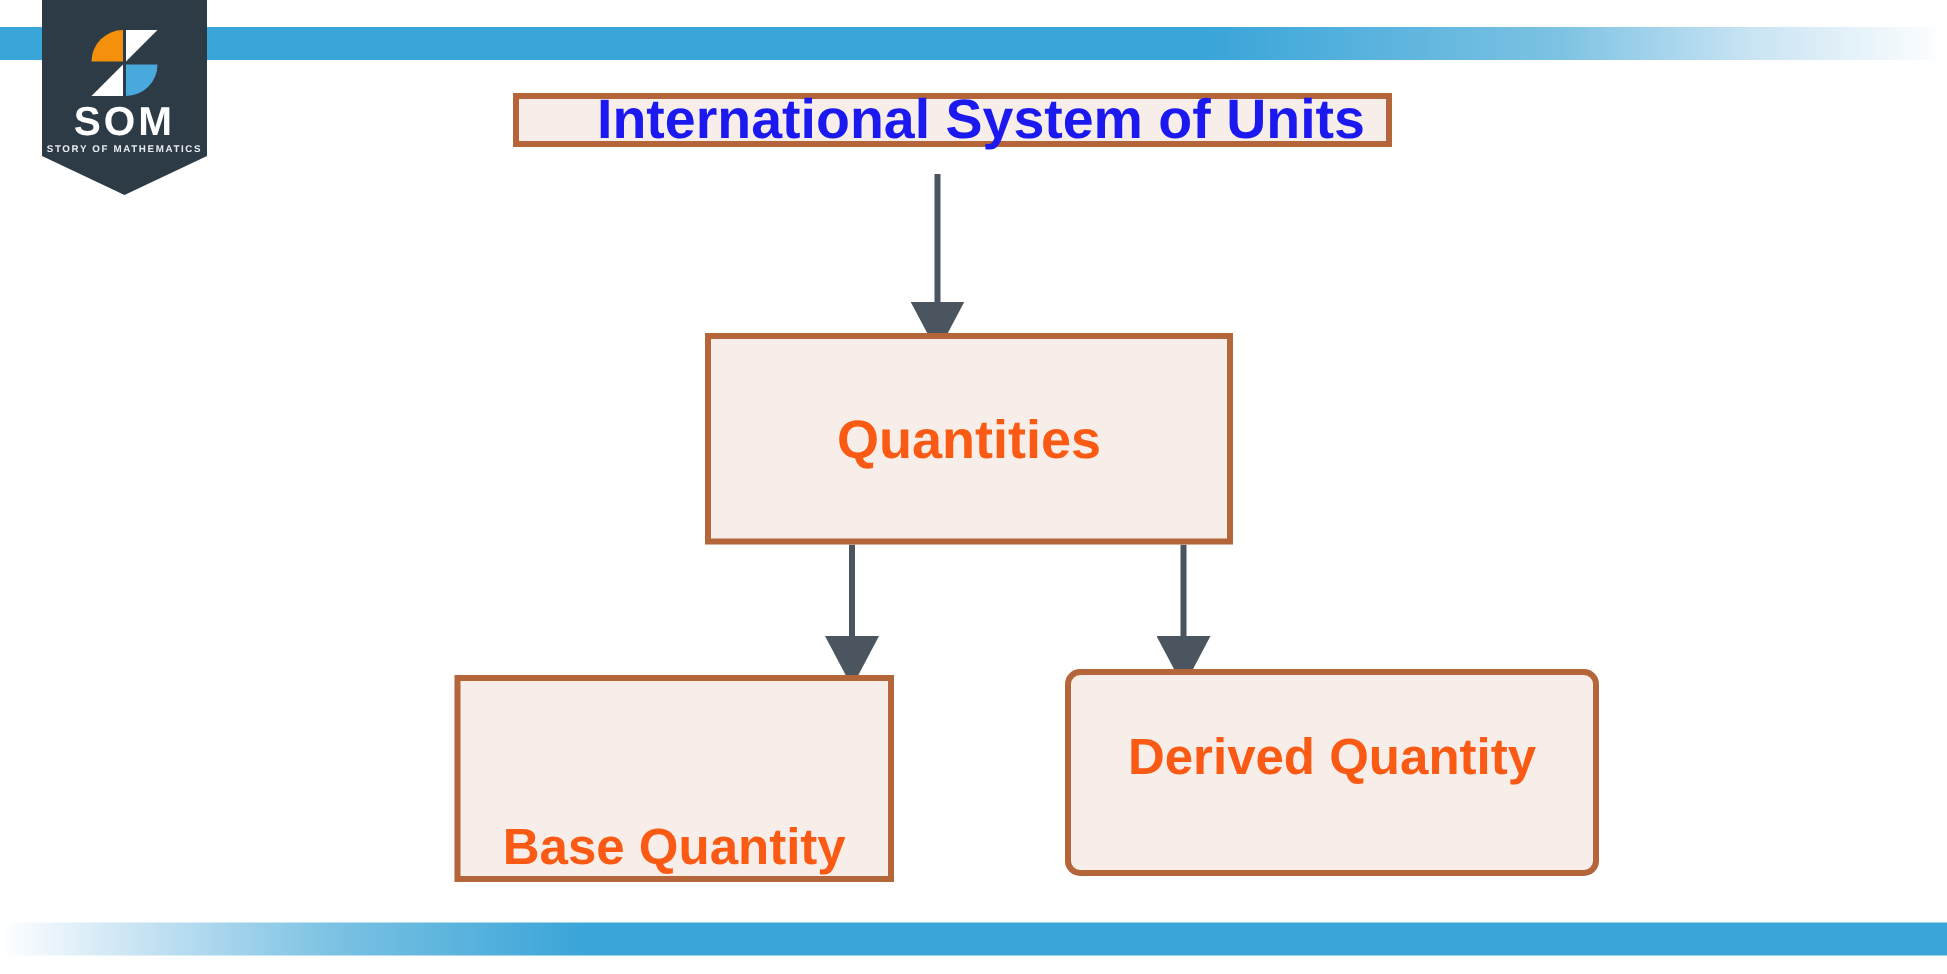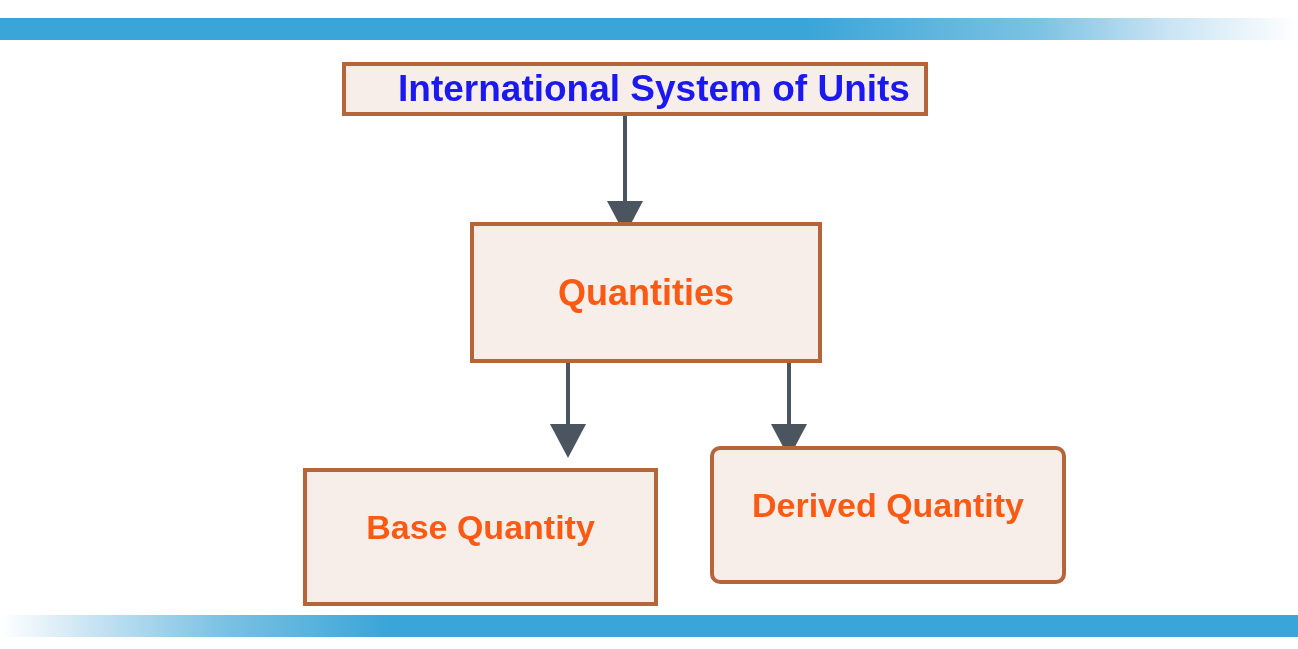--- a/index.html
+++ b/index.html
@@ -103,21 +103,21 @@
   .box-label {
     font-weight: bold;
     line-height: 1.05;
     white-space: nowrap;
   }
 
   #box-sys {
     left: 342px;
     top: 62px;
     width: 586px;
-    height: 54px;
+    height: 36px;
     align-items: center;
     padding-left: 38px;
   }
   #box-sys .box-label {
     color: #1b18f0;
     font-size: 37px;
   }
 
   #box-quantities {
     left: 470px;
@@ -126,24 +126,24 @@
     height: 141px;
     align-items: center;
   }
   #box-quantities .box-label {
     color: #fa5a14;
     font-size: 36px;
   }
 
   #box-base {
     left: 303px;
-    top: 468px;
-    width: 355px;
+    top: 450px;
+    width: 293px;
     height: 138px;
-    align-items: flex-start;
+    align-items: flex-end;
     padding-top: 38px;
   }
   #box-base .box-label {
     color: #fa5a14;
     font-size: 34px;
   }
 
   #box-derived {
     left: 710px;
     top: 446px;
@@ -170,20 +170,36 @@
 </style>
 </head>
 <body>
 
 <div class="canvas">
 
   <div class="bar-top"></div>
 
   <div class="bar-bottom"></div>
 
+  <div class="logo-badge">
+    <div class="logo-mark">
+      <svg viewBox="0 0 48 48" width="48" height="48" aria-hidden="true">
+
+        <path d="M23 2 L23 23 L2 23 A21 21 0 0 1 23 2 Z" fill="#f4900c"></path>
+
+        <path d="M25 2 L46 2 L25 23 Z" fill="#ffffff"></path>
+
+        <path d="M23 25 L23 46 L2 46 Z" fill="#ffffff"></path>
+
+        <path d="M25 25 L46 25 A21 21 0 0 1 25 46 Z" fill="#4aa9dc"></path>
+      </svg>
+    </div>
+    <div class="logo-text">SOM</div>
+    <div class="logo-tagline">STORY OF MATHEMATICS</div>
+  </div>
 
   <svg class="arrow-layer" viewBox="0 0 1298 649" width="1298" height="649">
     <defs>
       <marker id="arrowhead" markerWidth="9" markerHeight="9" refX="1" refY="4.5" orient="auto" markerUnits="strokeWidth">
         <path d="M0,0 L0,9 L8.5,4.5 z" fill="#4a5560"></path>
       </marker>
     </defs>
 
     <line x1="625" y1="116" x2="625" y2="205" stroke="#4a5560" stroke-width="4" marker-end="url(#arrowhead)"></line>
 

